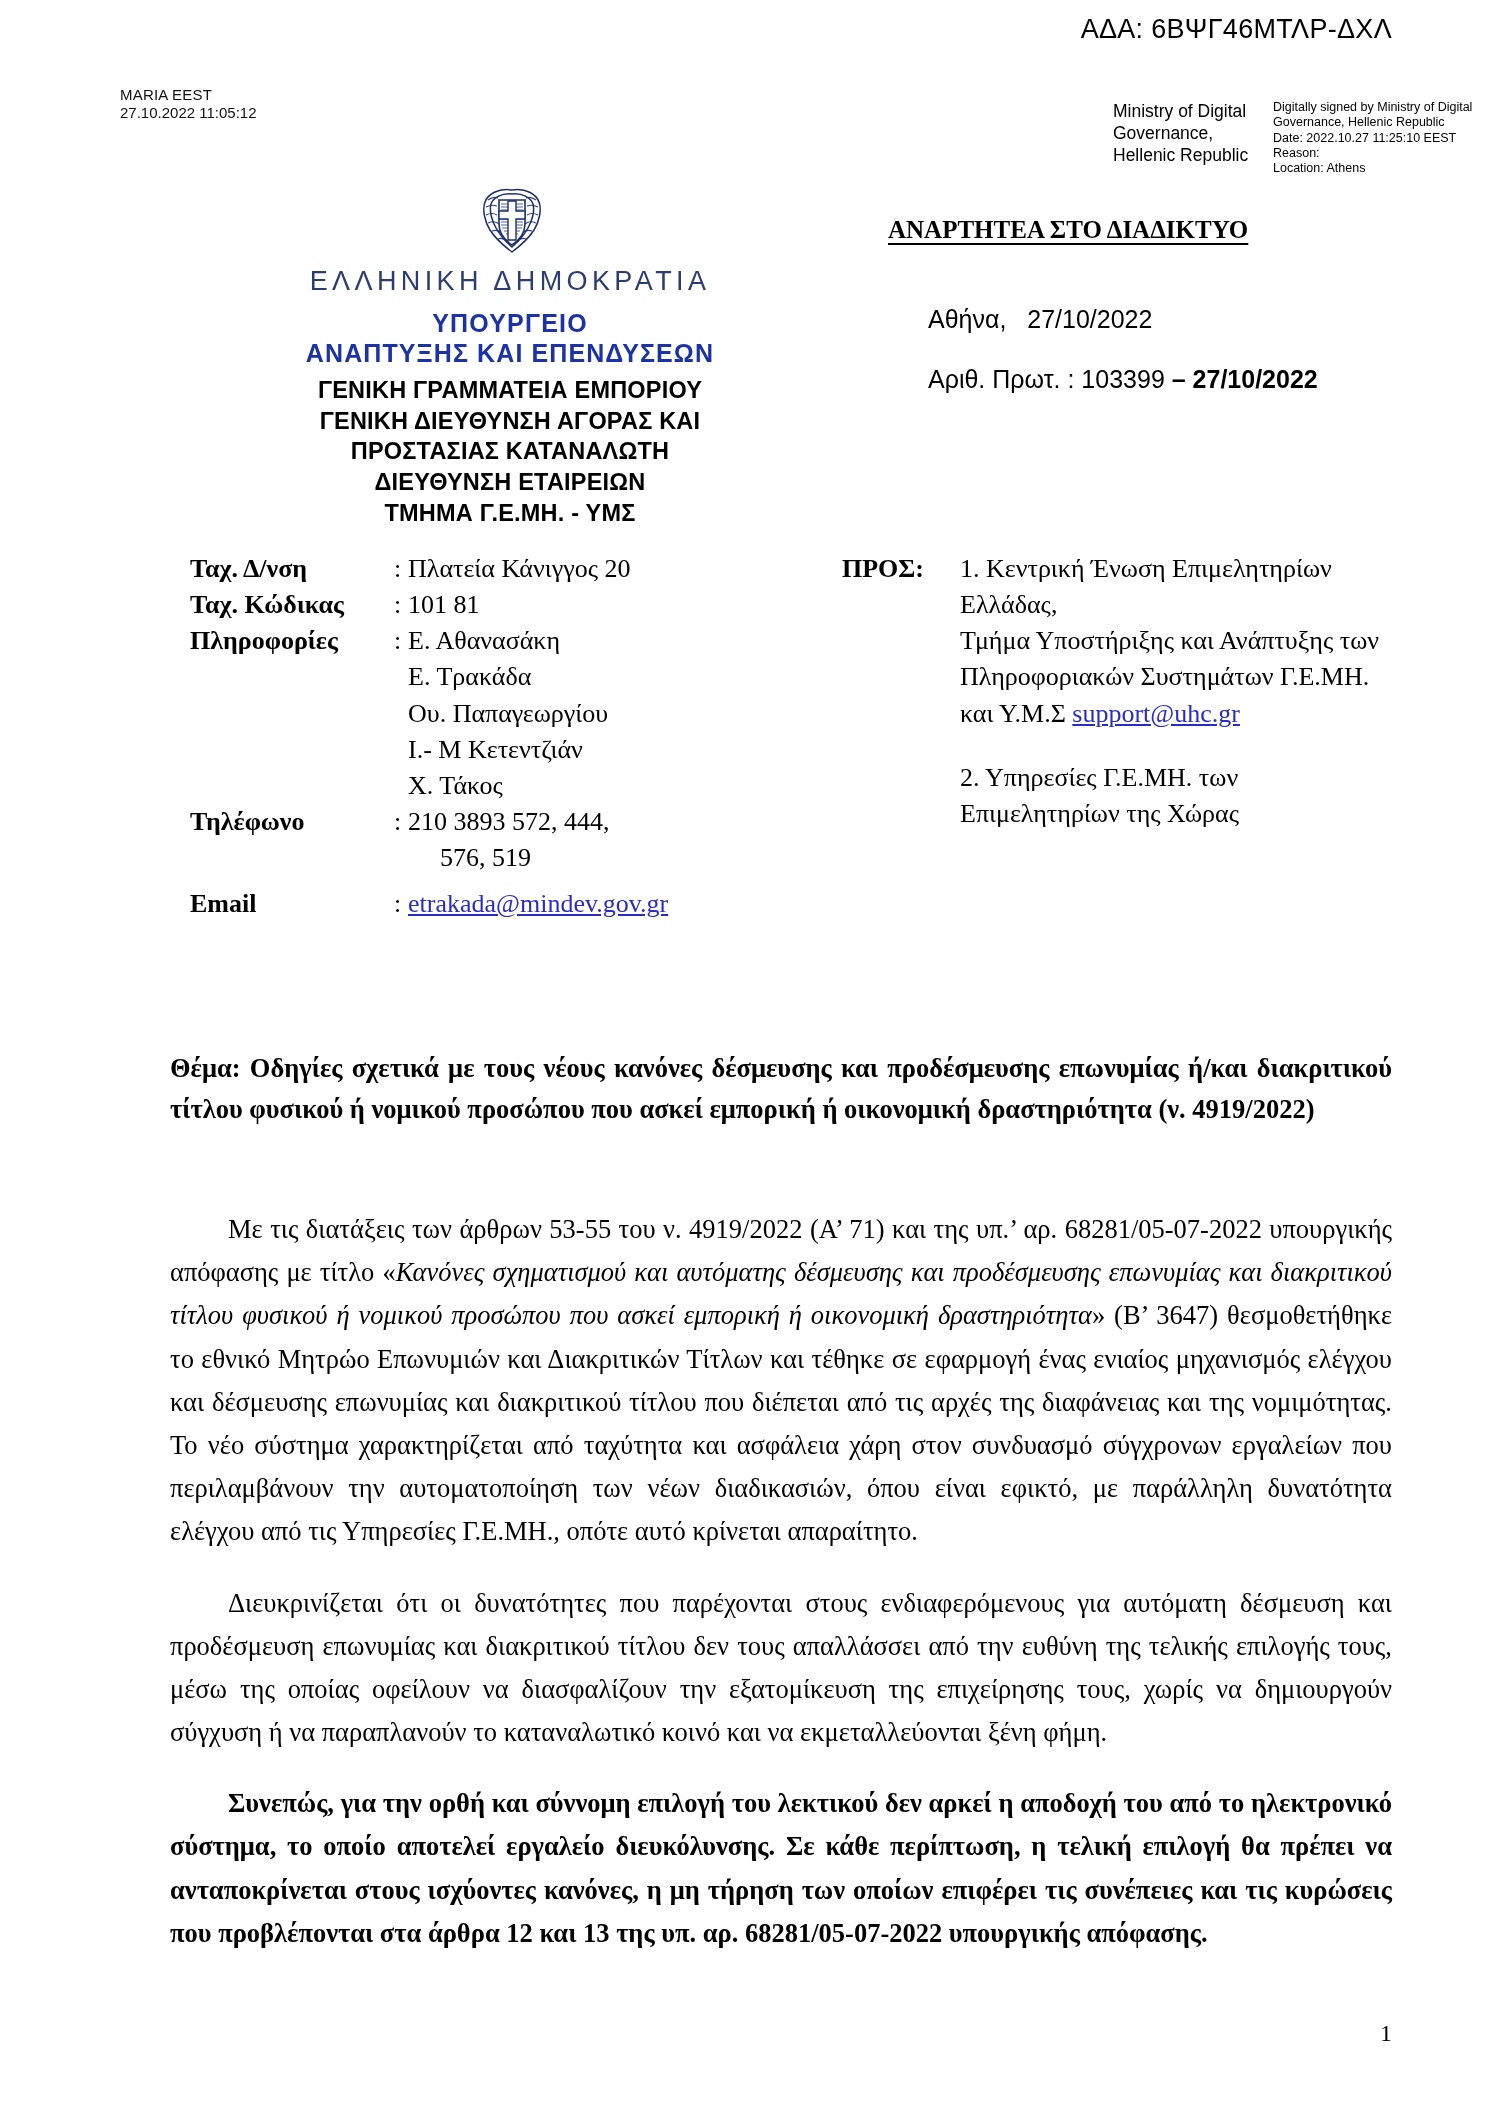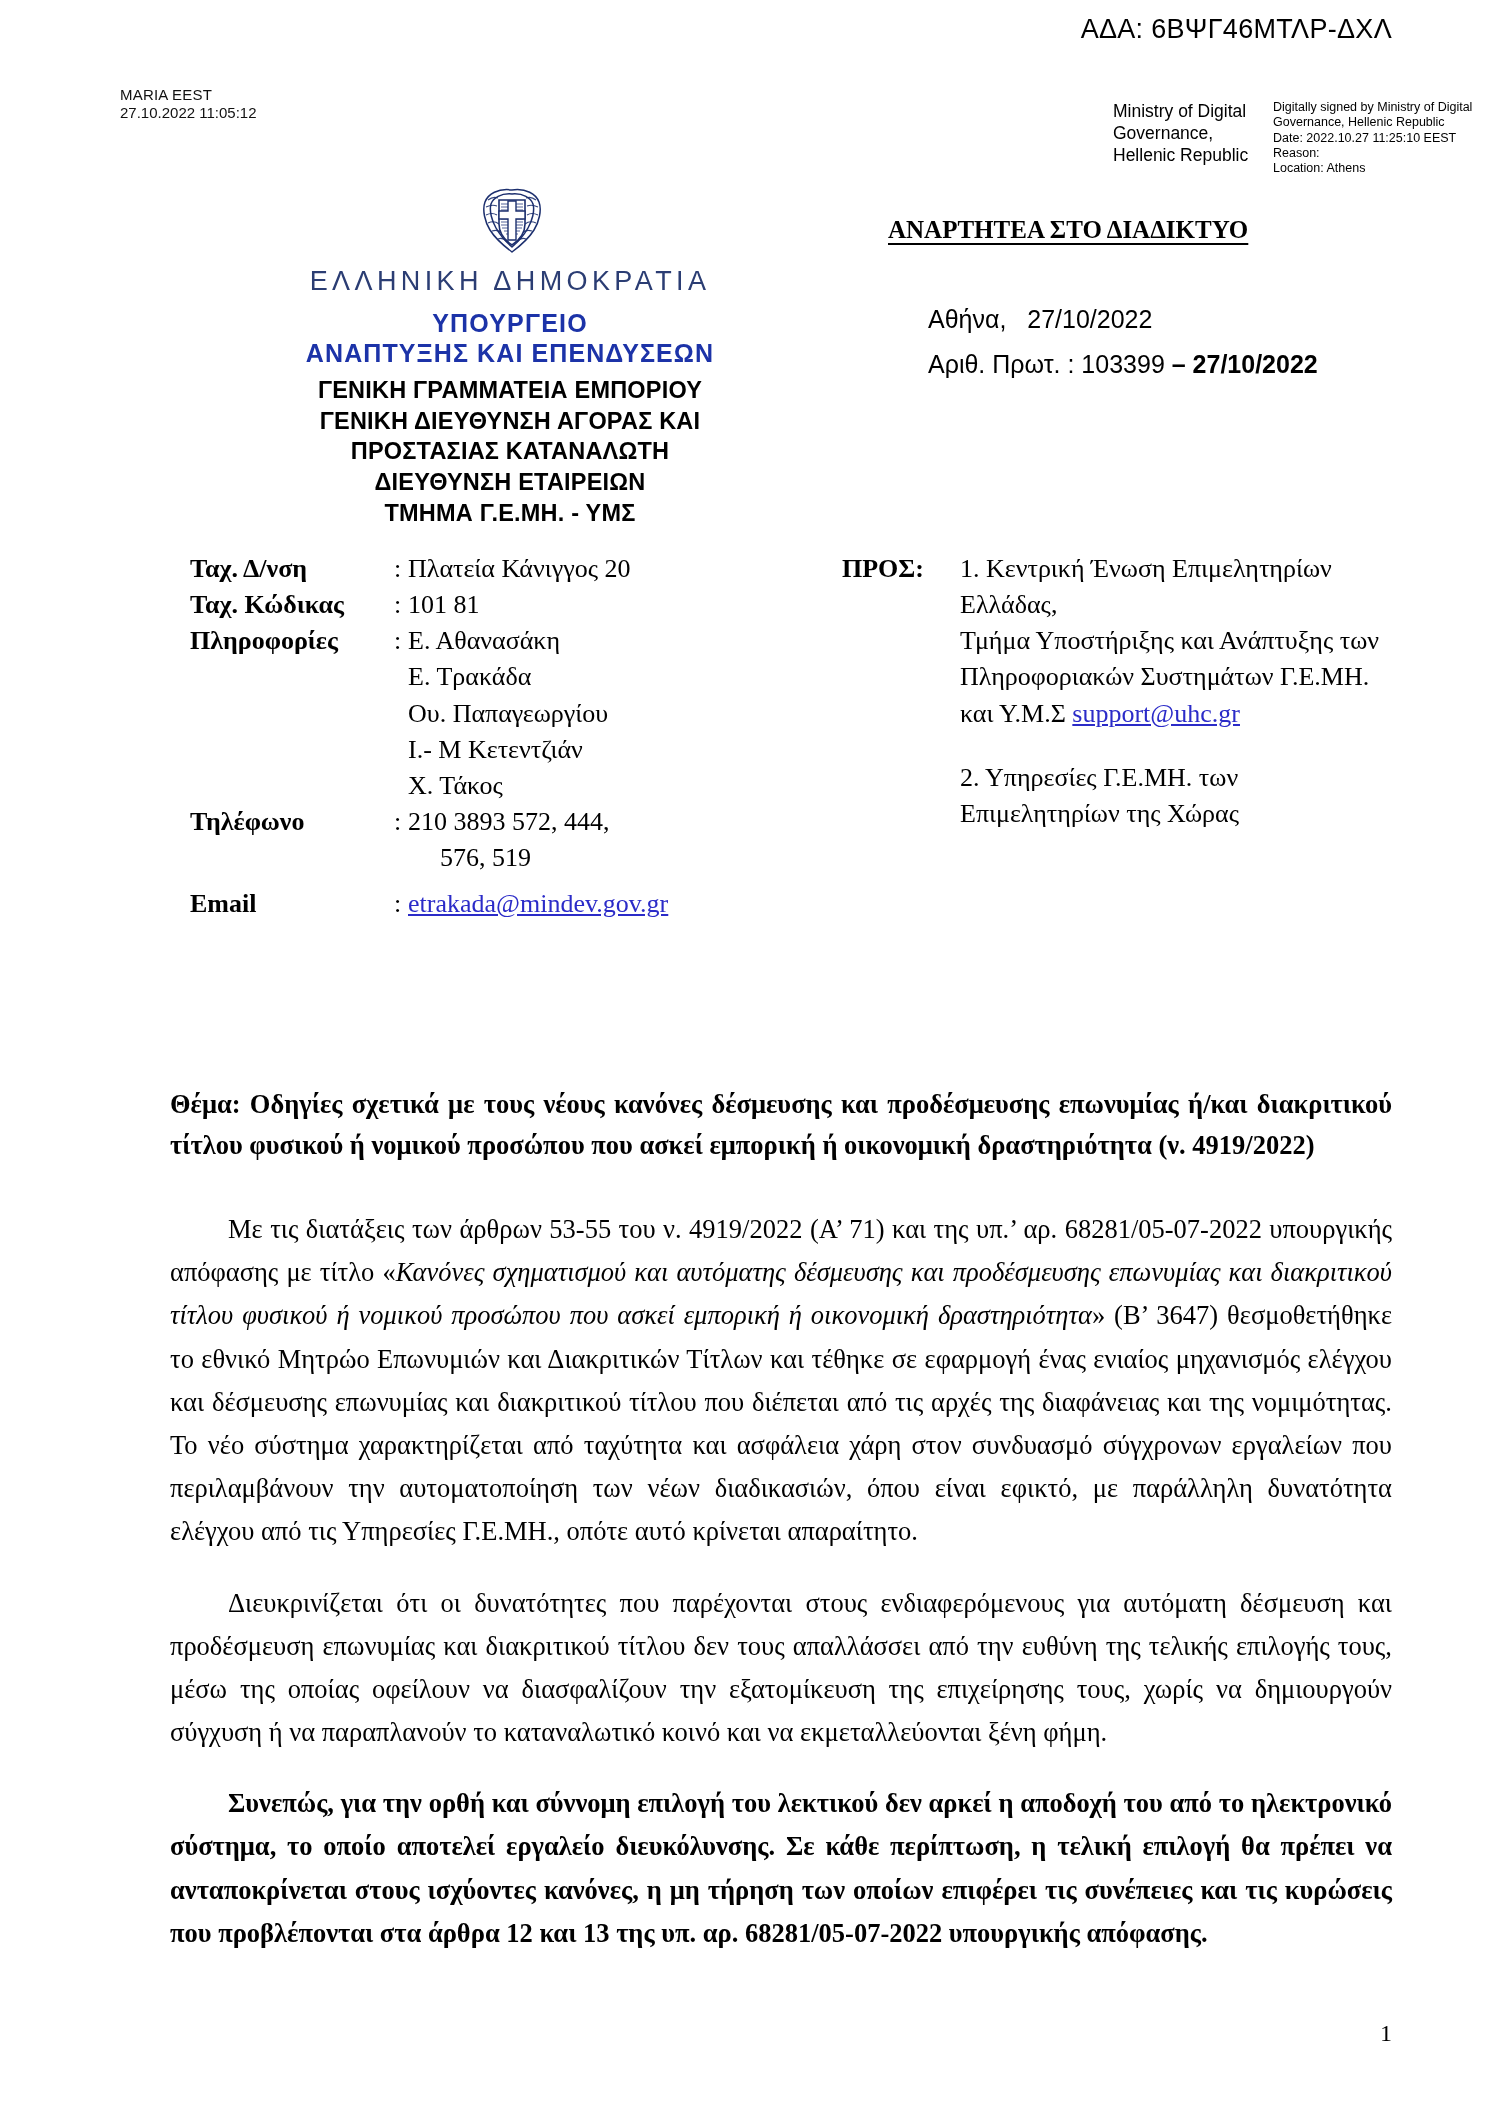--- a/index.html
+++ b/index.html
@@ -140,21 +140,21 @@
   .athina {
     position: absolute;
     top: 305px;
     left: 928px;
     font-family: "Liberation Sans", sans-serif;
     font-size: 25px;
     white-space: nowrap;
   }
   .protocol {
     position: absolute;
-    top: 350px;
+    top: 365px;
     left: 928px;
     font-family: "Liberation Sans", sans-serif;
     font-size: 25px;
     white-space: nowrap;
   }
   .protocol b { font-weight: bold; }
 
   
   .contact {
     position: absolute;
@@ -201,21 +201,20 @@
   
   .subject {
     position: absolute;
     top: 1048px;
     left: 170px;
     width: 1222px;
     font-size: 26.5px;
     font-weight: bold;
     line-height: 1.54;
     text-align: justify;
-    margin-top: 36px;
   }
 
   
   .body-text {
     position: absolute;
     top: 1208px;
     left: 170px;
     width: 1222px;
     font-size: 26.5px;
     line-height: 1.63;

